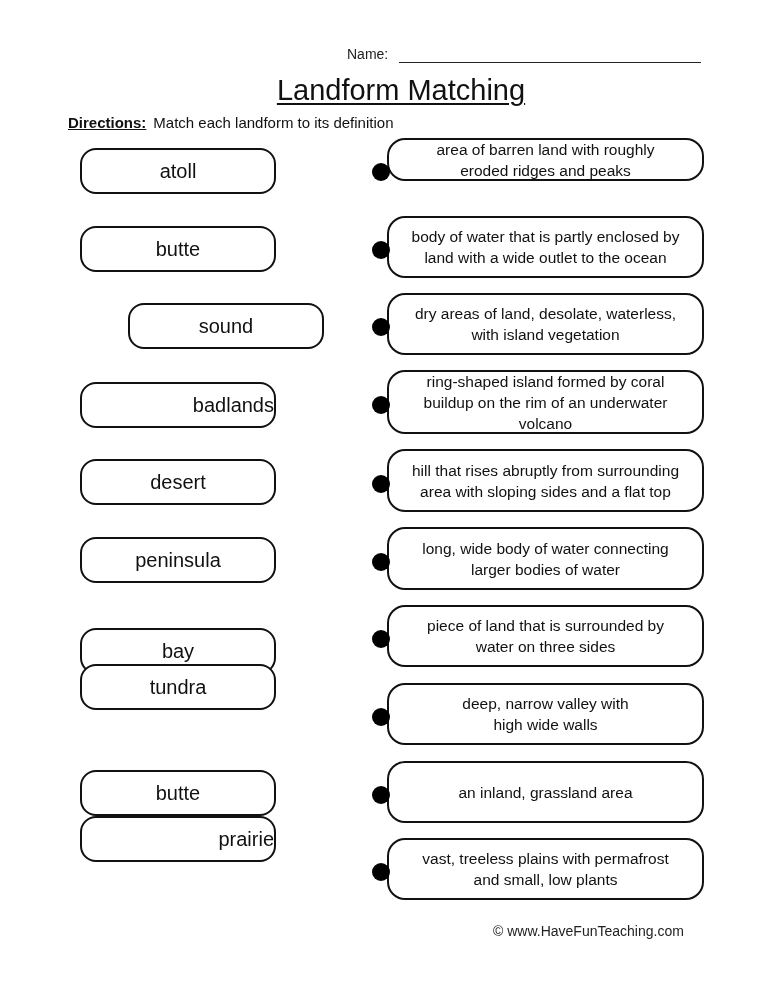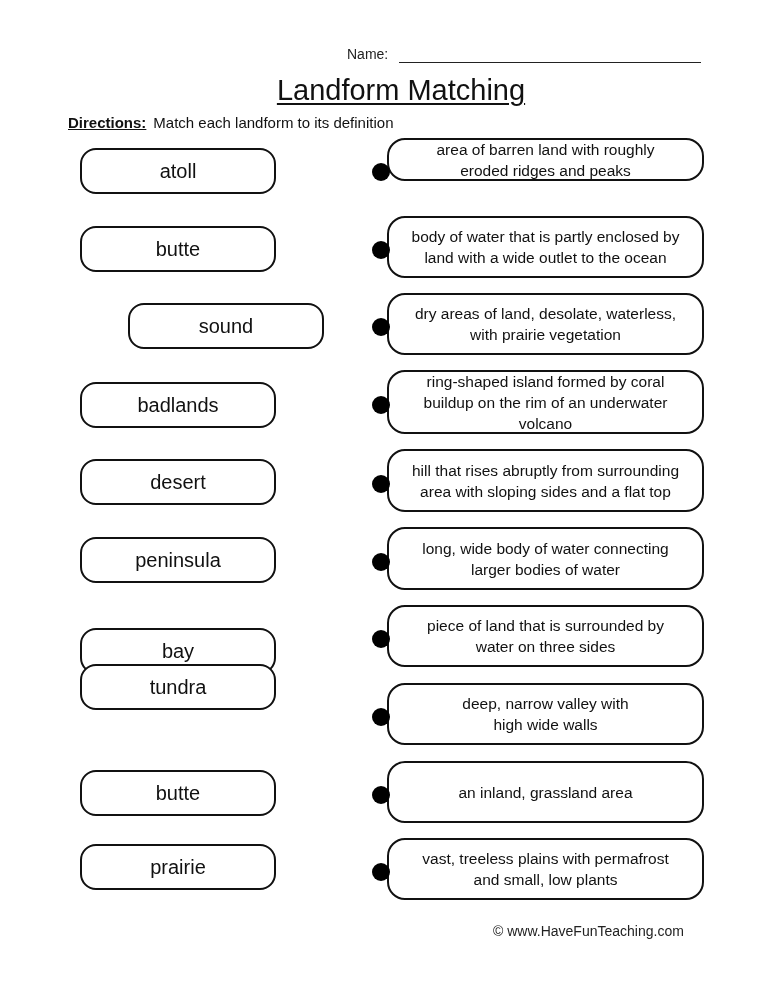--- a/index.html
+++ b/index.html
@@ -29,39 +29,39 @@
 <div id="terms-container">
     <div class="term" style="top: 148px;">
       <span>atoll</span>
     </div>
     <div class="term" style="top: 226px;">
       <span>butte</span>
     </div>
     <div class="term" style="top: 303px; margin-left: 48px;">
       <span>sound</span>
     </div>
-    <div class="term" style="top: 382px;">
+    <div class="term" style="top: 382px; justify-content: flex-end;">
       <span>badlands</span>
     </div>
     <div class="term" style="top: 459px;">
       <span>desert</span>
     </div>
     <div class="term" style="top: 537px;">
       <span>peninsula</span>
     </div>
     <div class="term" style="top: 615px; margin-top: 13px;">
       <span>bay</span>
     </div>
     <div class="term" style="top: 664px;">
       <span>tundra</span>
     </div>
     <div class="term" style="top: 770px;">
       <span>butte</span>
     </div>
-    <div class="term" style="top: 844px;">
+    <div class="term" style="top: 816px; justify-content: flex-end;">
       <span>prairie</span>
     </div>
   </div>
 <div id="defs-container">
     <div class="def" style="top: 138px; height: 43px;">
       <div>
         <div>area of barren land with roughly</div>
         <div>eroded ridges and peaks</div>
       </div>
     </div>
@@ -69,21 +69,21 @@
     <div class="def" style="top: 216px; height: 62px;">
       <div>
         <div>body of water that is partly enclosed by</div>
         <div>land with a wide outlet to the ocean</div>
       </div>
     </div>
     <div class="dot" style="top: 241px;"></div>
     <div class="def" style="top: 293px; height: 62px;">
       <div>
         <div>dry areas of land, desolate, waterless,</div>
-        <div>with prairie vegetation</div>
+        <div>with island vegetation</div>
       </div>
     </div>
     <div class="dot" style="top: 318px;"></div>
     <div class="def" style="top: 370px; height: 64px;">
       <div>
         <div>ring-shaped island formed by coral</div>
         <div>buildup on the rim of an underwater</div>
         <div>volcano</div>
       </div>
     </div>

